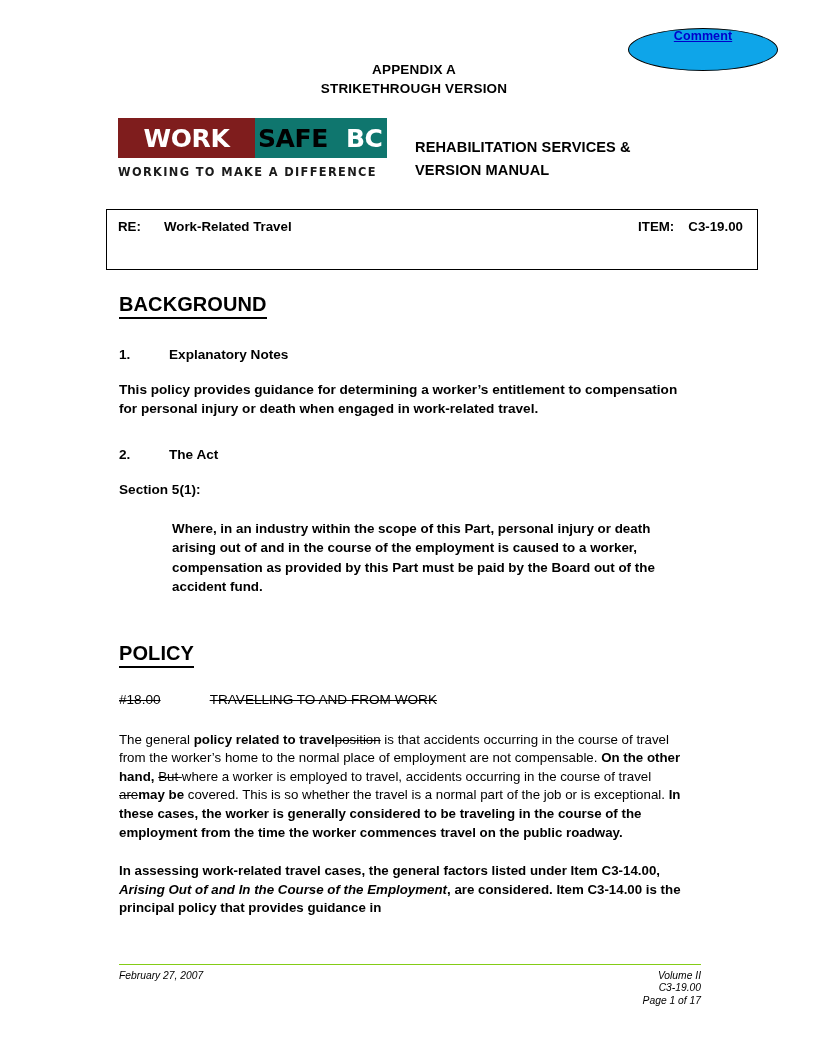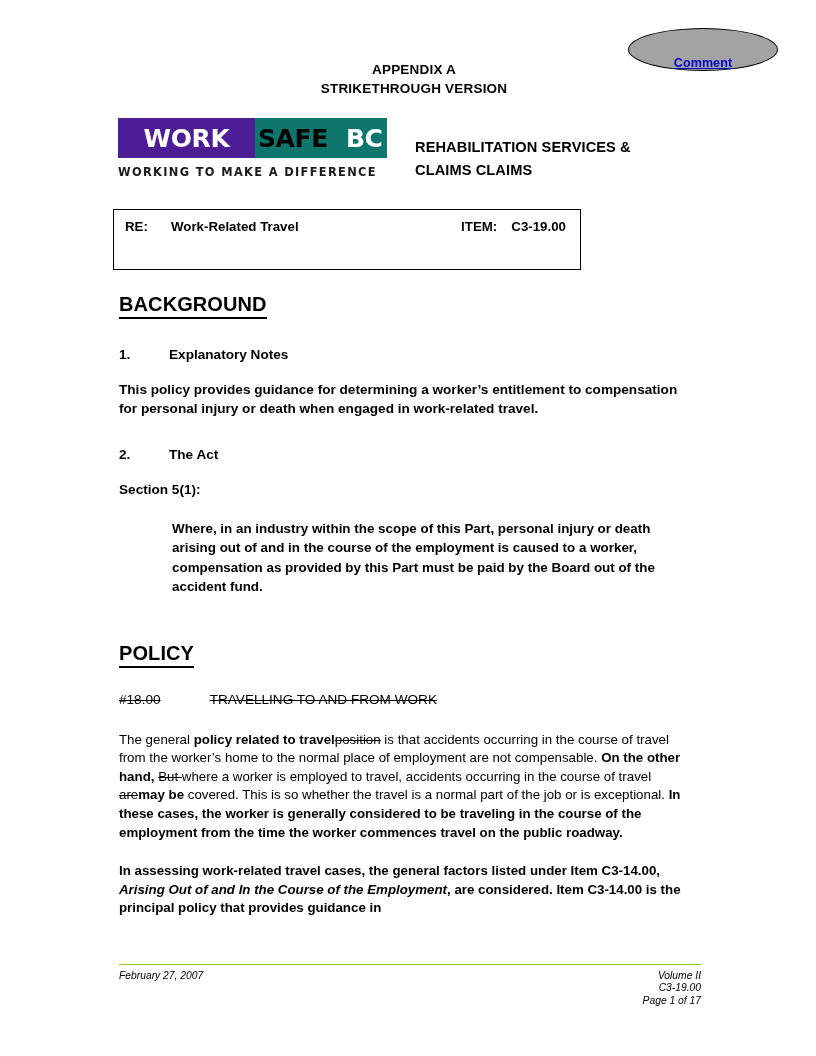--- a/index.html
+++ b/index.html
@@ -20,25 +20,25 @@
     overflow: hidden;
   }
 
   
   .comment-stamp {
     position: absolute;
     left: 628px;
     top: 28px;
     width: 148px;
     height: 41px;
-    background: #a3a3a3;
+    background: #0ea5e9;
     border: 1.6px solid #000000;
     border-radius: 50%;
     display: flex;
-    align-items: flex-end;
+    align-items: flex-start;
     justify-content: center;
   }
   .comment-stamp .comment-link {
     font-size: 12.5px;
     font-weight: bold;
     color: #0000cc;
     text-decoration: underline;
     letter-spacing: 0.1px;
   }
 
@@ -62,21 +62,21 @@
     top: 118px;
     width: 252px;
   }
   .logo-bar {
     display: flex;
     width: 248px;
     height: 40px;
     align-items: stretch;
   }
   .logo-left {
-    background: #4c1d95;
+    background: #7f1d1d;
     flex: 0 0 137px;
     display: flex;
     align-items: center;
     justify-content: center;
   }
   .logo-right {
     background: #0f766e;
     flex: 1 1 auto;
     display: flex;
     align-items: center;
@@ -111,23 +111,23 @@
     width: 300px;
     font-size: 14.6px;
     font-weight: bold;
     line-height: 23px;
     letter-spacing: 0.1px;
   }
 
   
   .re-box {
     position: absolute;
-    left: 113px;
+    left: 106px;
     top: 209px;
-    width: 468px;
+    width: 652px;
     height: 61px;
     border: 1.2px solid #000000;
     box-sizing: border-box;
   }
   .re-row {
     display: flex;
     align-items: baseline;
     padding: 9px 14px 0 11px;
     font-size: 13.3px;
     font-weight: bold;
@@ -252,21 +252,21 @@
       <div class="logo-right">
         <span class="logo-word logo-safe">SAFE</span>
         <span class="logo-word logo-bc">BC</span>
       </div>
     </div>
     <div class="logo-tagline">WORKING TO MAKE A DIFFERENCE</div>
   </div>
 
   <div class="manual-title">
     <div>REHABILITATION SERVICES &amp;</div>
-    <div>CLAIMS CLAIMS</div>
+    <div>VERSION MANUAL</div>
   </div>
 
   <div class="re-box">
     <div class="re-row">
       <span class="re-label">RE:</span>
       <span class="re-value">Work-Related Travel</span>
       <span class="item-label">ITEM:</span>
       <span class="item-value">C3-19.00</span>
     </div>
   </div>

